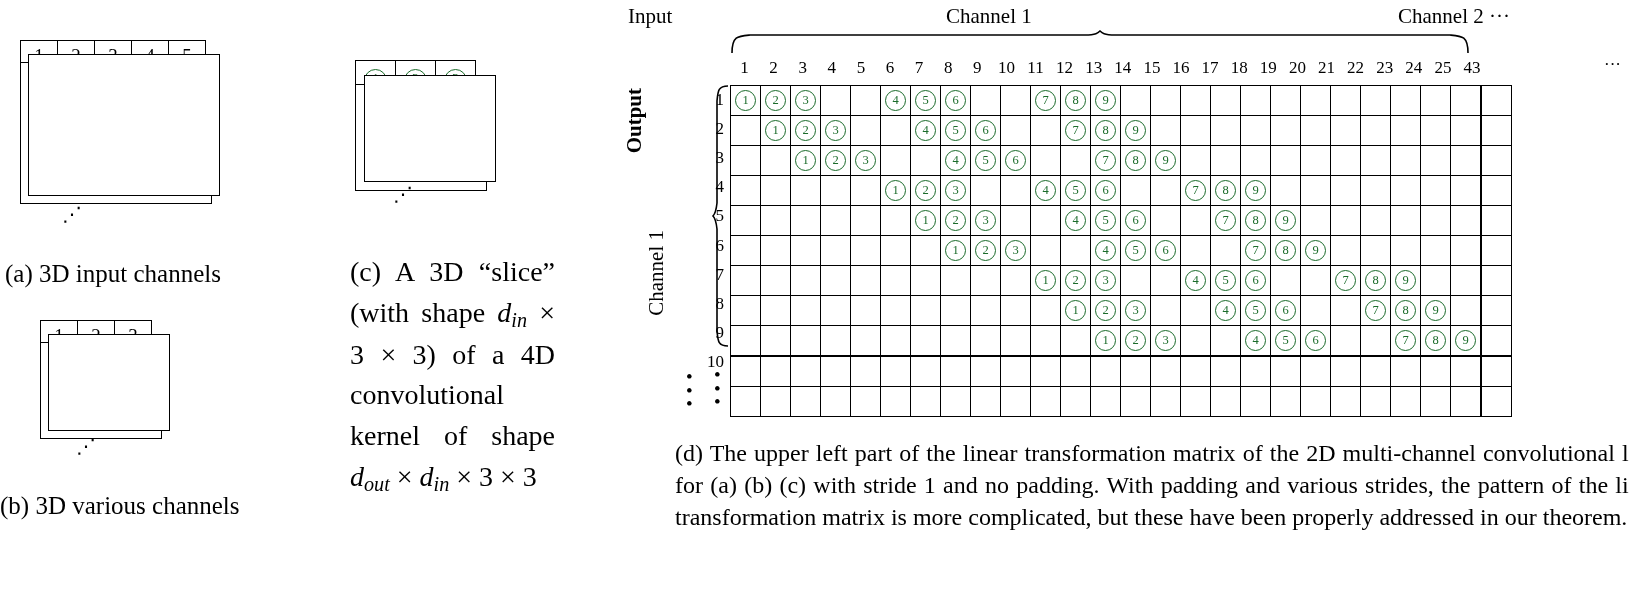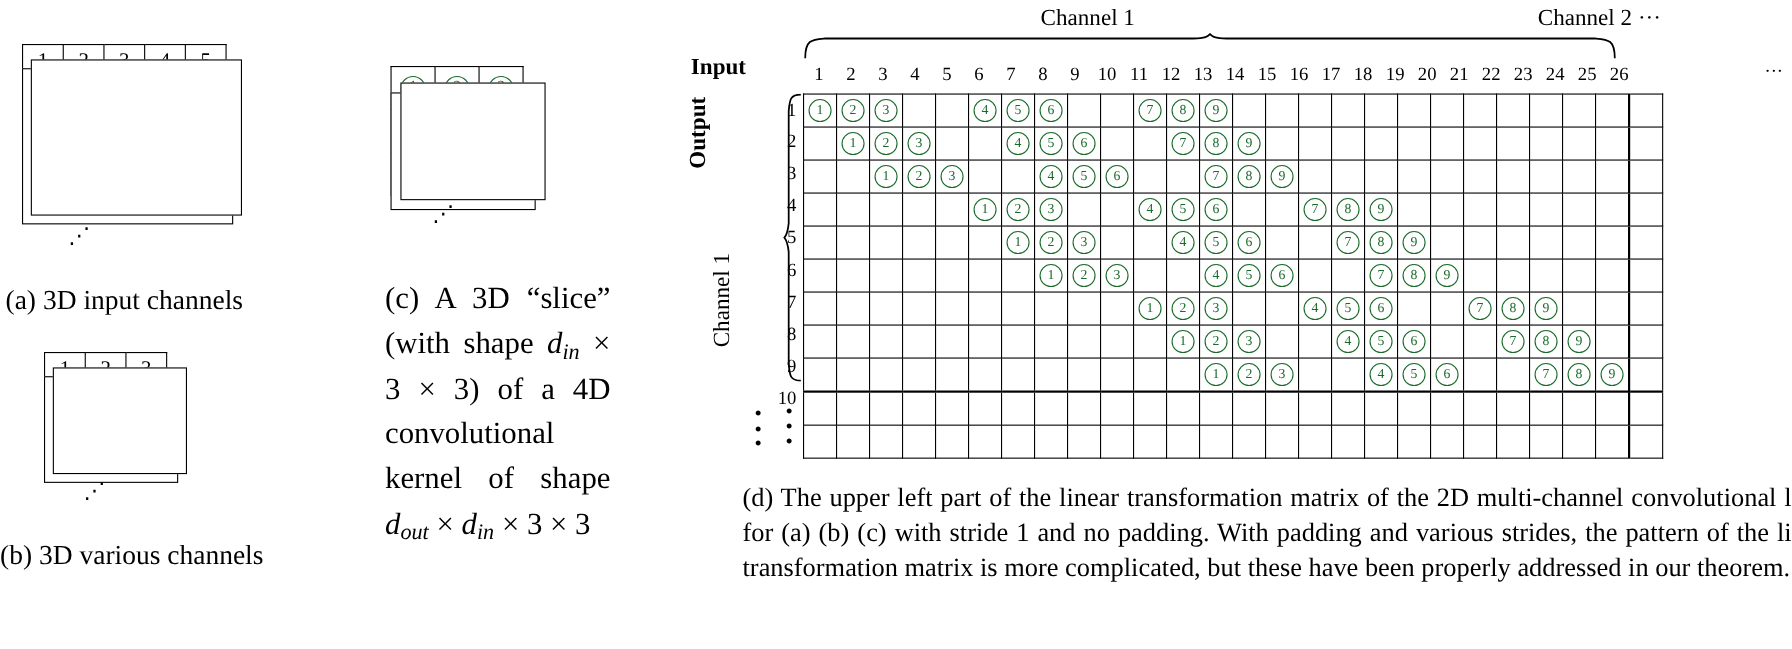--- a/index.html
+++ b/index.html
@@ -66,21 +66,21 @@
     border:1px solid #000;width:29px;height:29px;padding:0;
     text-align:center;vertical-align:middle;
   }
   #matrix tr.thickbot td{border-bottom:2px solid #000;}
   #matrix td.thickright{border-right:2.5px solid #000;}
 
   .colnum{position:absolute;top:58px;font-size:17px;text-align:center;width:31px;}
   .rownum{position:absolute;left:74px;font-size:17px;text-align:right;width:22px;}
 
   .hdr{position:absolute;font-size:21px;}
-  #hdr-input{left:0px;top:4px;font-weight:bold;margin-top:44px;}
+  #hdr-input{left:0px;top:4px;font-weight:normal;}
   #hdr-ch1{left:318px;top:4px;}
   #hdr-ch2{left:770px;top:4px;font-family:Liberation Serif, serif;}
   #hdr-coldots{left:976px;top:55px;font-size:17px;}
 
   #lbl-output{
     position:absolute;left:-6px;top:88px;width:30px;
     font-size:21px;font-weight:bold;
     writing-mode:vertical-rl;transform:rotate(180deg);
   }
   #lbl-ch1{
@@ -236,21 +236,21 @@
       <div class="colnum" style="left: 537.5px;">16</div>
       <div class="colnum" style="left: 566.6px;">17</div>
       <div class="colnum" style="left: 595.7px;">18</div>
       <div class="colnum" style="left: 624.8px;">19</div>
       <div class="colnum" style="left: 653.9px;">20</div>
       <div class="colnum" style="left: 683px;">21</div>
       <div class="colnum" style="left: 712.1px;">22</div>
       <div class="colnum" style="left: 741.2px;">23</div>
       <div class="colnum" style="left: 770.3px;">24</div>
       <div class="colnum" style="left: 799.4px;">25</div>
-      <div class="colnum" style="left: 828.5px;">26</div>
+      <div class="colnum" style="left: 828.5px;">43</div>
     </div>
   <div id="row-labels">
       <div class="rownum" style="top: 90px;">1</div>
       <div class="rownum" style="top: 119.1px;">2</div>
       <div class="rownum" style="top: 148.2px;">3</div>
       <div class="rownum" style="top: 177.3px;">4</div>
       <div class="rownum" style="top: 206.4px;">5</div>
       <div class="rownum" style="top: 235.5px;">6</div>
       <div class="rownum" style="top: 264.6px;">7</div>
       <div class="rownum" style="top: 293.7px;">8</div>

